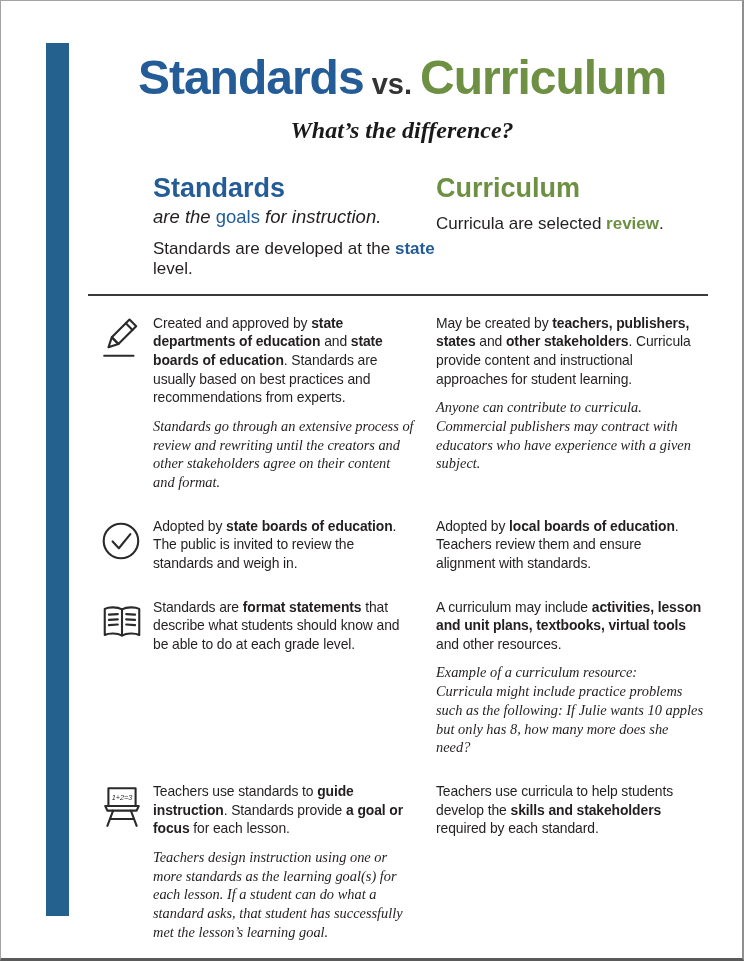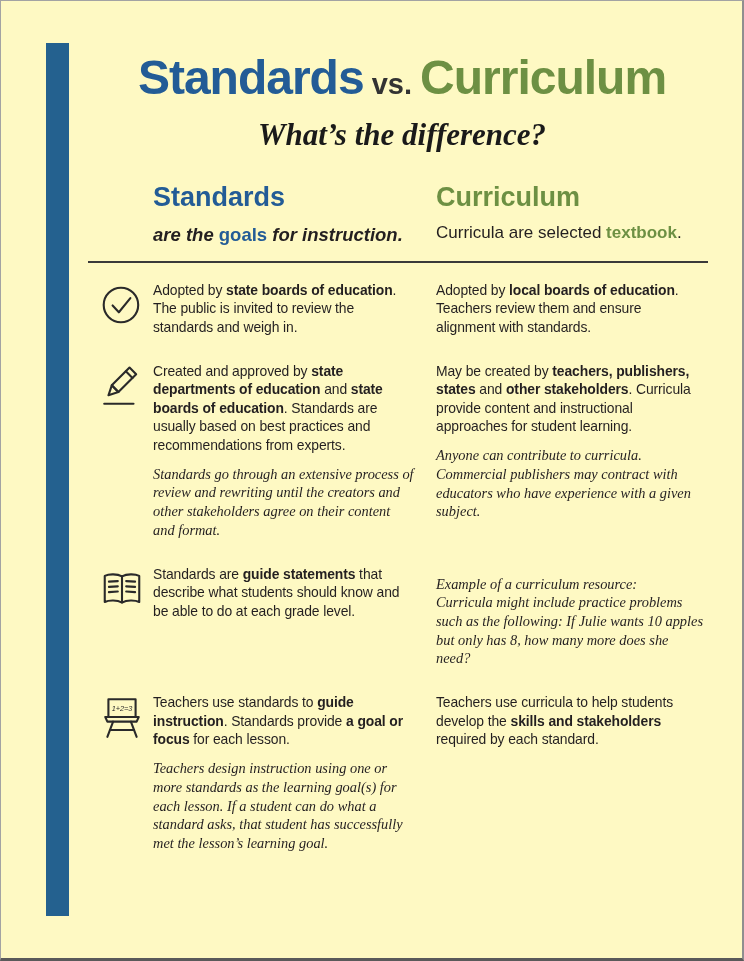--- a/index.html
+++ b/index.html
@@ -1,37 +1,37 @@
 <!DOCTYPE html>
 <html><head>
 <meta charset="utf-8">
 <style>
   html,body{margin:0;padding:0;background:#e8e8e8;}
   .page{
     position:relative; width:744px; height:961px; box-sizing:border-box;
-    background:#fef9c3; border:1px solid #a3a3a3; border-right:2px solid #8f8f8f;
+    background:#ffffff; border:1px solid #a3a3a3; border-right:2px solid #8f8f8f;
     border-bottom:3px solid #5a5a5a; overflow:hidden;
     font-family:"Liberation Sans", sans-serif; color:#231f20;
   }
   .blue-bar{position:absolute; left:45px; top:42px; width:23px; height:873px; background:#24618f;}
   .content{position:absolute; left:98px; top:44px; width:606px;}
 
   
   .title{ text-align:center; font-weight:700; font-size:48px; letter-spacing:-1px; line-height:1.05; margin:8px 0 0 0;}
   .t-blue{color:#235c96;}
   .t-vs{color:#333333; font-size:29px; letter-spacing:0;}
   .t-green{color:#6d9043;}
-  .subtitle{ text-align:center; font-family:"Liberation Serif", serif; font-style:italic; font-weight:700; font-size:31px; margin-top:14px; color:#1a1a1a;}
+  .subtitle{ text-align:center; font-family:"Liberation Serif", serif; font-style:italic; font-weight:700; font-size:24px; margin-top:14px; color:#1a1a1a;}
 
   
   .intro{display:grid; grid-template-columns:283px 269px; margin-left:54px; margin-top:30px;}
   .intro-h{font-size:27px; font-weight:700; line-height:1.05;}
   .intro-h.std{color:#235c96;}
   .intro-h.cur{color:#6d9043;}
-  .tagline{font-size:18.5px; font-weight:700; font-style:italic; margin-top:12px;}
+  .tagline{font-size:18.5px; font-weight:400; font-style:italic; margin-top:3px;}
   .tagline .accent{font-style:normal;}
   .std .accent, .accent-blue{color:#235c96;}
   .accent-green{color:#6d9043;}
   .levelline{font-size:17px; margin-top:11px;}
   .levelline b{font-weight:700;}
 
   .divider{border:none; border-top:2px solid #3a3a3a; width:620px; margin:15px 0 0 -11px;}
 
   
   .rows{margin-top:18px;}
@@ -54,45 +54,31 @@
 
     <div class="title">
       <span class="t-blue">Standards</span><span class="t-vs"> vs. </span><span class="t-green">Curriculum</span>
     </div>
     <div class="subtitle">What’s the difference?</div>
 
     <div class="intro">
       <div class="std">
         <div class="intro-h std">Standards</div>
         <div class="tagline"><span>are the </span><span class="accent accent-blue">goals</span><span> for instruction.</span></div>
+        <div class="levelline"><span>Standards are developed at the </span><b class="accent-blue">state</b><span> level.</span></div>
       </div>
       <div class="cur">
         <div class="intro-h cur">Curriculum</div>
-        <div class="levelline"><span>Curricula are selected </span><b class="accent-green">textbook</b><span>.</span></div>
+        <div class="levelline"><span>Curricula are selected </span><b class="accent-green">review</b><span>.</span></div>
       </div>
     </div>
 
     <hr class="divider">
 
     <div class="rows">
-
-      <div class="row">
-        <div class="icon-cell">
-          <svg viewBox="0 0 44 44" fill="none" stroke="#2a2a2a" stroke-width="2" stroke-linejoin="round" stroke-linecap="round">
-            <circle cx="21" cy="21" r="16.5"></circle>
-            <path d="M13 21.5 L19 28 L30 14.5"></path>
-          </svg>
-        </div>
-        <div class="cell left">
-          <div class="main">Adopted by <strong>state boards of education</strong>. The public is invited to review the standards and weigh in.</div>
-        </div>
-        <div class="cell right">
-          <div class="main">Adopted by <strong>local boards of education</strong>. Teachers review them and ensure alignment with standards.</div>
-        </div>
-      </div>
 
       <div class="row">
         <div class="icon-cell">
           <svg viewBox="0 0 44 44" fill="none" stroke="#2a2a2a" stroke-width="2" stroke-linejoin="round" stroke-linecap="round">
             <g transform="rotate(45 20 19)">
               <rect x="15.5" y="1.5" width="9" height="24"></rect>
               <line x1="15.5" y1="6.5" x2="24.5" y2="6.5"></line>
               <path d="M15.5 25.5 L20 34.5 L24.5 25.5 Z"></path>
             </g>
             <line x1="5" y1="38" x2="33" y2="38"></line>
@@ -104,34 +90,50 @@
         </div>
         <div class="cell right">
           <div class="main">May be created by <strong>teachers, publishers, states</strong> and <strong>other stakeholders</strong>. Curricula provide content and instructional approaches for student learning.</div>
           <div class="note">Anyone can contribute to curricula. Commercial publishers may contract with educators who have experience with a given subject.</div>
         </div>
       </div>
 
       <div class="row">
         <div class="icon-cell">
           <svg viewBox="0 0 44 44" fill="none" stroke="#2a2a2a" stroke-width="2" stroke-linejoin="round" stroke-linecap="round">
+            <circle cx="21" cy="21" r="16.5"></circle>
+            <path d="M13 21.5 L19 28 L30 14.5"></path>
+          </svg>
+        </div>
+        <div class="cell left">
+          <div class="main">Adopted by <strong>state boards of education</strong>. The public is invited to review the standards and weigh in.</div>
+        </div>
+        <div class="cell right">
+          <div class="main">Adopted by <strong>local boards of education</strong>. Teachers review them and ensure alignment with standards.</div>
+        </div>
+      </div>
+
+      <div class="row">
+        <div class="icon-cell">
+          <svg viewBox="0 0 44 44" fill="none" stroke="#2a2a2a" stroke-width="2" stroke-linejoin="round" stroke-linecap="round">
             <path d="M22 9 C17.5 6.5 9.5 6.5 5.5 8.5 L5.5 33.5 C9.5 31.5 17.5 31.5 22 34 C26.5 31.5 34.5 31.5 38.5 33.5 L38.5 8.5 C34.5 6.5 26.5 6.5 22 9 Z"></path>
             <line x1="22" y1="9" x2="22" y2="34"></line>
             <line x1="9.5" y1="14" x2="18" y2="13.5"></line>
             <line x1="9.5" y1="19" x2="18" y2="18.5"></line>
             <line x1="9.5" y1="24" x2="18" y2="23.5"></line>
             <line x1="26" y1="13.5" x2="34.5" y2="14"></line>
             <line x1="26" y1="18.5" x2="34.5" y2="19"></line>
             <line x1="26" y1="23.5" x2="34.5" y2="24"></line>
           </svg>
         </div>
         <div class="cell left">
-          <div class="main">Standards are <strong>guide statements</strong> that describe what students should know and be able to do at each grade level.</div>
+          <div class="main">Standards are <strong>format statements</strong> that describe what students should know and be able to do at each grade level.</div>
         </div>
         <div class="cell right">
+          <div class="main">A curriculum may include <strong>activities, lesson and unit plans, textbooks, virtual tools</strong> and other resources.</div>
           <div class="note">Example of a curriculum resource:<br>Curricula might include practice problems such as the following: If Julie wants 10 apples but only has 8, how many more does she need?</div>
         </div>
       </div>
 
       <div class="row">
         <div class="icon-cell">
           <svg viewBox="0 0 44 44" fill="none" stroke="#2a2a2a" stroke-width="2" stroke-linejoin="round" stroke-linecap="round">
             <rect x="9" y="4" width="26" height="17"></rect>
             <text x="22" y="15" font-size="7" text-anchor="middle" stroke="none" fill="#2a2a2a" font-family="Liberation Sans, sans-serif">1+2=3</text>
             <path d="M6 21 L38 21 L36 25.5 L8 25.5 Z"></path>

